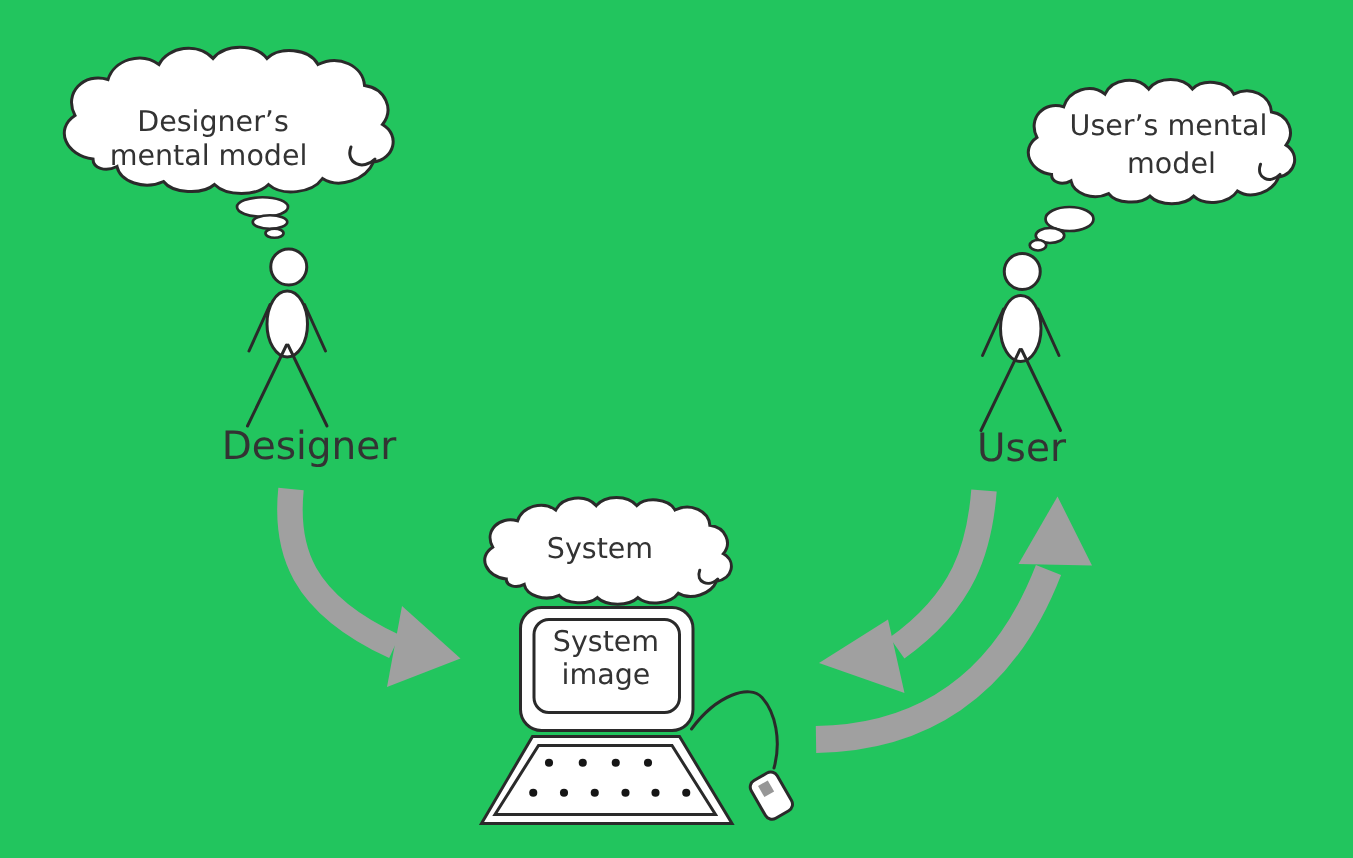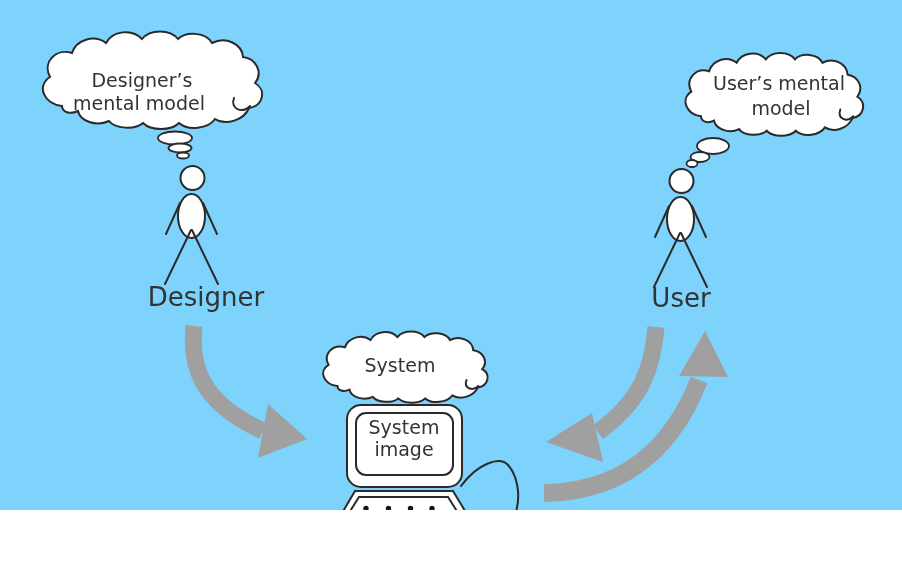--- a/index.html
+++ b/index.html
@@ -3,22 +3,22 @@
 <meta charset="utf-8">
 <style>
   html, body {
     margin: 0;
     padding: 0;
     background: #ffffff;
   }
   .canvas {
     position: relative;
     width: 902px;
-    height: 510px;
-    background: #7dd3fc;
+    height: 572px;
+    background: #22c55e;
     overflow: hidden;
     font-family: "DejaVu Sans", "Liberation Sans", sans-serif;
   }
   svg { display: block; }
   .outline {
     fill: #ffffff;
     stroke: #2a2a2a;
     stroke-width: 2;
   }
   .thin-outline {

